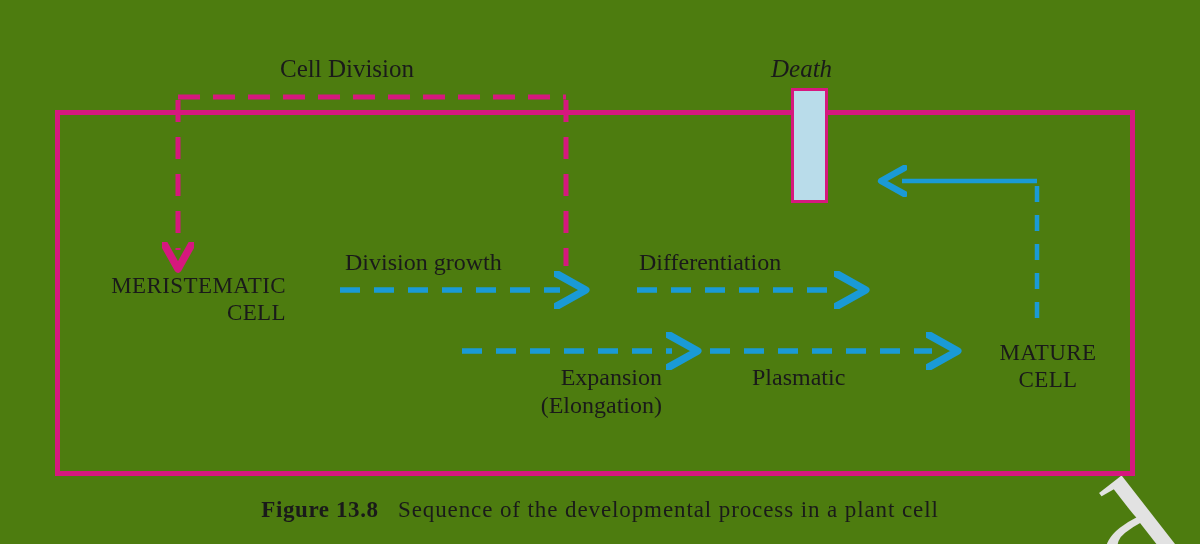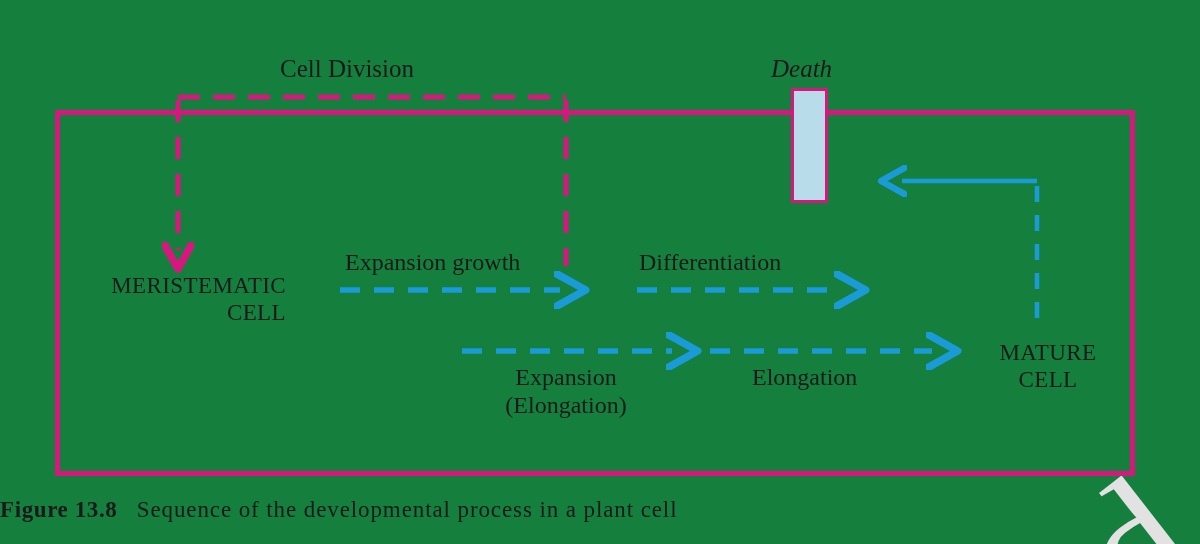--- a/index.html
+++ b/index.html
@@ -4,21 +4,21 @@
 <style>
   html, body {
     margin: 0;
     padding: 0;
     background: #ffffff;
   }
   #page {
     position: relative;
     width: 1200px;
     height: 544px;
-    background: #15803d;
+    background: #4d7c0f;
     overflow: hidden;
     font-family: "Liberation Serif", "DejaVu Serif", serif;
     color: #1a1a1a;
   }
 
   
   .watermark {
     position: absolute;
     right: -30px;
     bottom: -60px;
@@ -77,29 +77,30 @@
     line-height: 1.16;
   }
   .lbl-serif   { font-family: "Liberation Serif", "DejaVu Serif", serif; }
   .t-celldiv   { left: 280px;  top: 54px;  font-size: 25px; }
   .t-death     { left: 771px;  top: 54px;  font-size: 25px; font-style: italic; }
   .t-senescence{ left: 898px;  top: 139px; font-size: 25px; letter-spacing: .4px; }
   .t-meristem  { left: 86px;   top: 273px; font-size: 23px; text-align: right; width: 200px; letter-spacing: .4px; }
   .t-mature    { left: 968px;  top: 340px; font-size: 23px; text-align: center; width: 160px; letter-spacing: .4px; }
   .t-plasmatic { left: 345px;  top: 249px; font-size: 24px; }
   .t-diff      { left: 639px;  top: 249px; font-size: 24px; }
-  .t-expansion { left: 470px;  top: 364px; font-size: 24px; text-align: center; width: 192px; }
+  .t-expansion { left: 470px;  top: 364px; font-size: 24px; text-align: right; width: 192px; }
   .t-maturation{ left: 752px;  top: 364px; font-size: 24px; }
 
   
   .caption {
     position: absolute;
     left: 0;
     top: 497px;
     width: 1200px;
+    text-align: center;
     font-size: 23px;
     z-index: 5;
     letter-spacing: .3px;
   }
   .caption b { font-weight: bold; letter-spacing: .6px; }
   .caption .cap-text { letter-spacing: .9px; }
 </style>
 </head>
 <body>
 
@@ -151,29 +152,29 @@
   <div class="lbl lbl-serif t-meristem">
     <div>MERISTEMATIC</div>
     <div>CELL</div>
   </div>
 
   <div class="lbl lbl-serif t-mature">
     <div>MATURE</div>
     <div>CELL</div>
   </div>
 
-  <div class="lbl lbl-serif t-plasmatic">Expansion growth</div>
+  <div class="lbl lbl-serif t-plasmatic">Division growth</div>
 
   <div class="lbl lbl-serif t-diff">Differentiation</div>
 
   <div class="lbl lbl-serif t-expansion">
     <div>Expansion</div>
     <div>(Elongation)</div>
   </div>
 
-  <div class="lbl lbl-serif t-maturation">Elongation</div>
+  <div class="lbl lbl-serif t-maturation">Plasmatic</div>
 
   <div class="caption">
     <b>Figure 13.8</b>
     <span class="cap-text">&nbsp;&nbsp;Sequence of the developmental process in a plant cell</span>
   </div>
 
 </div>
 
 </body></html>

